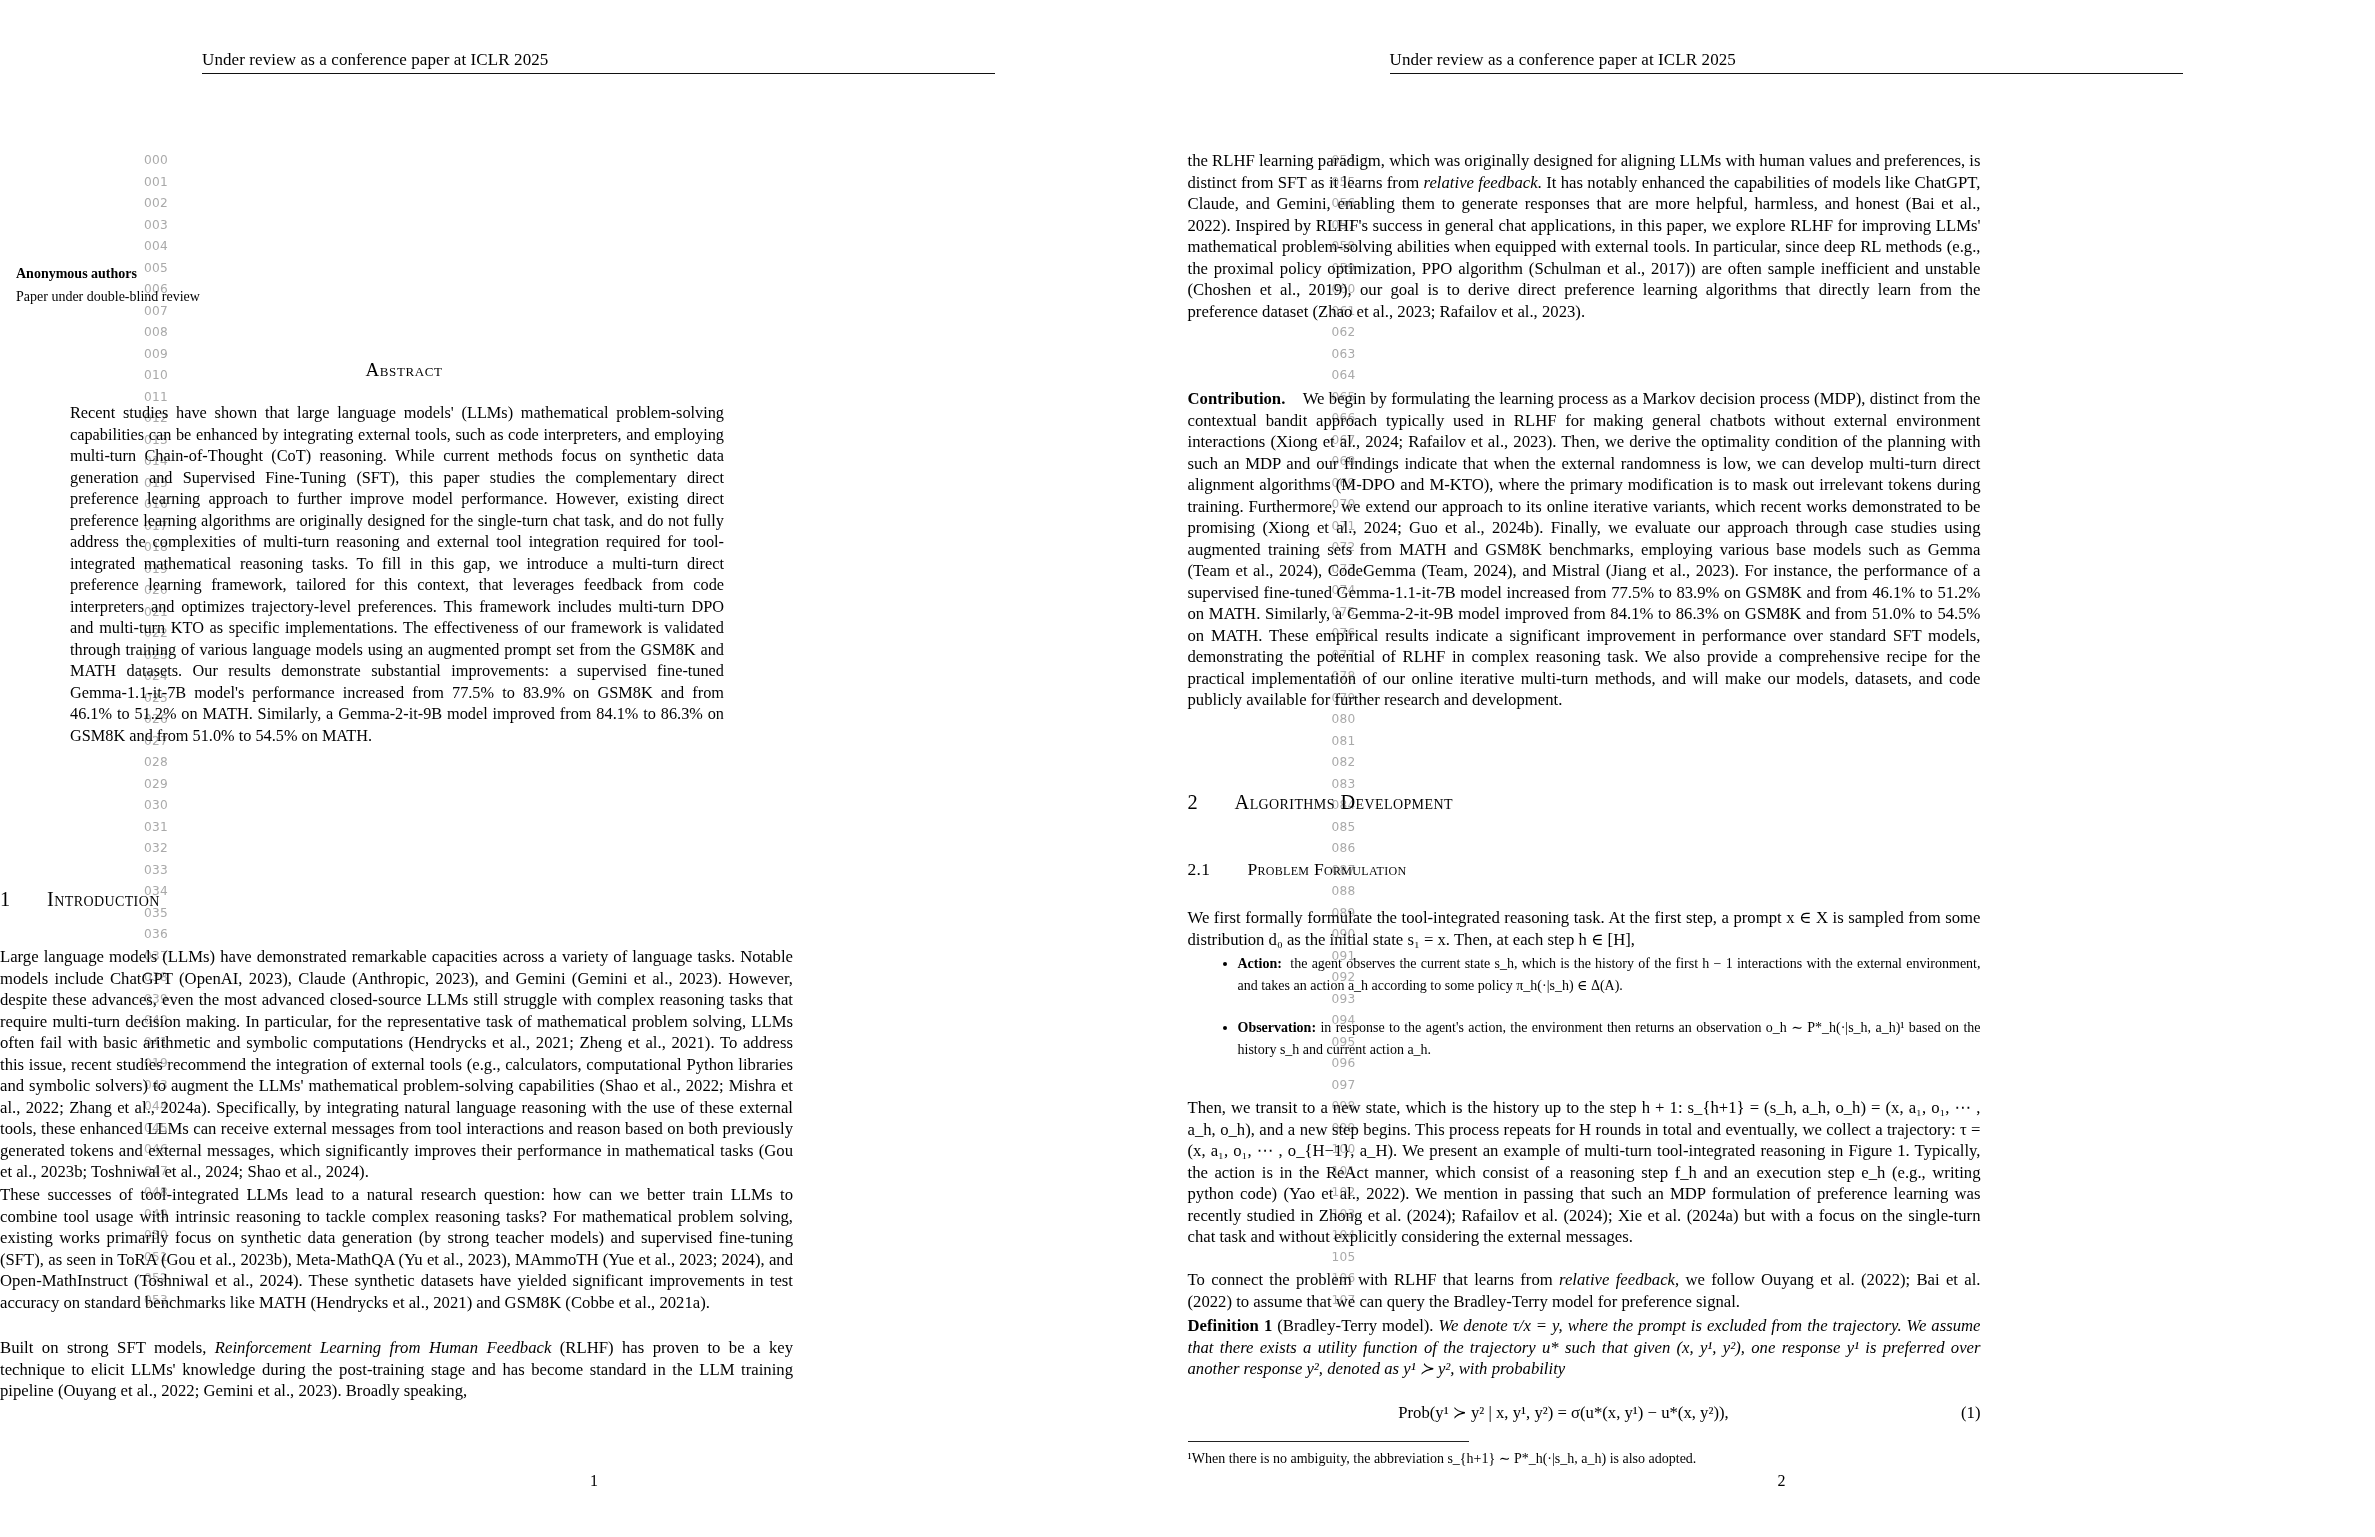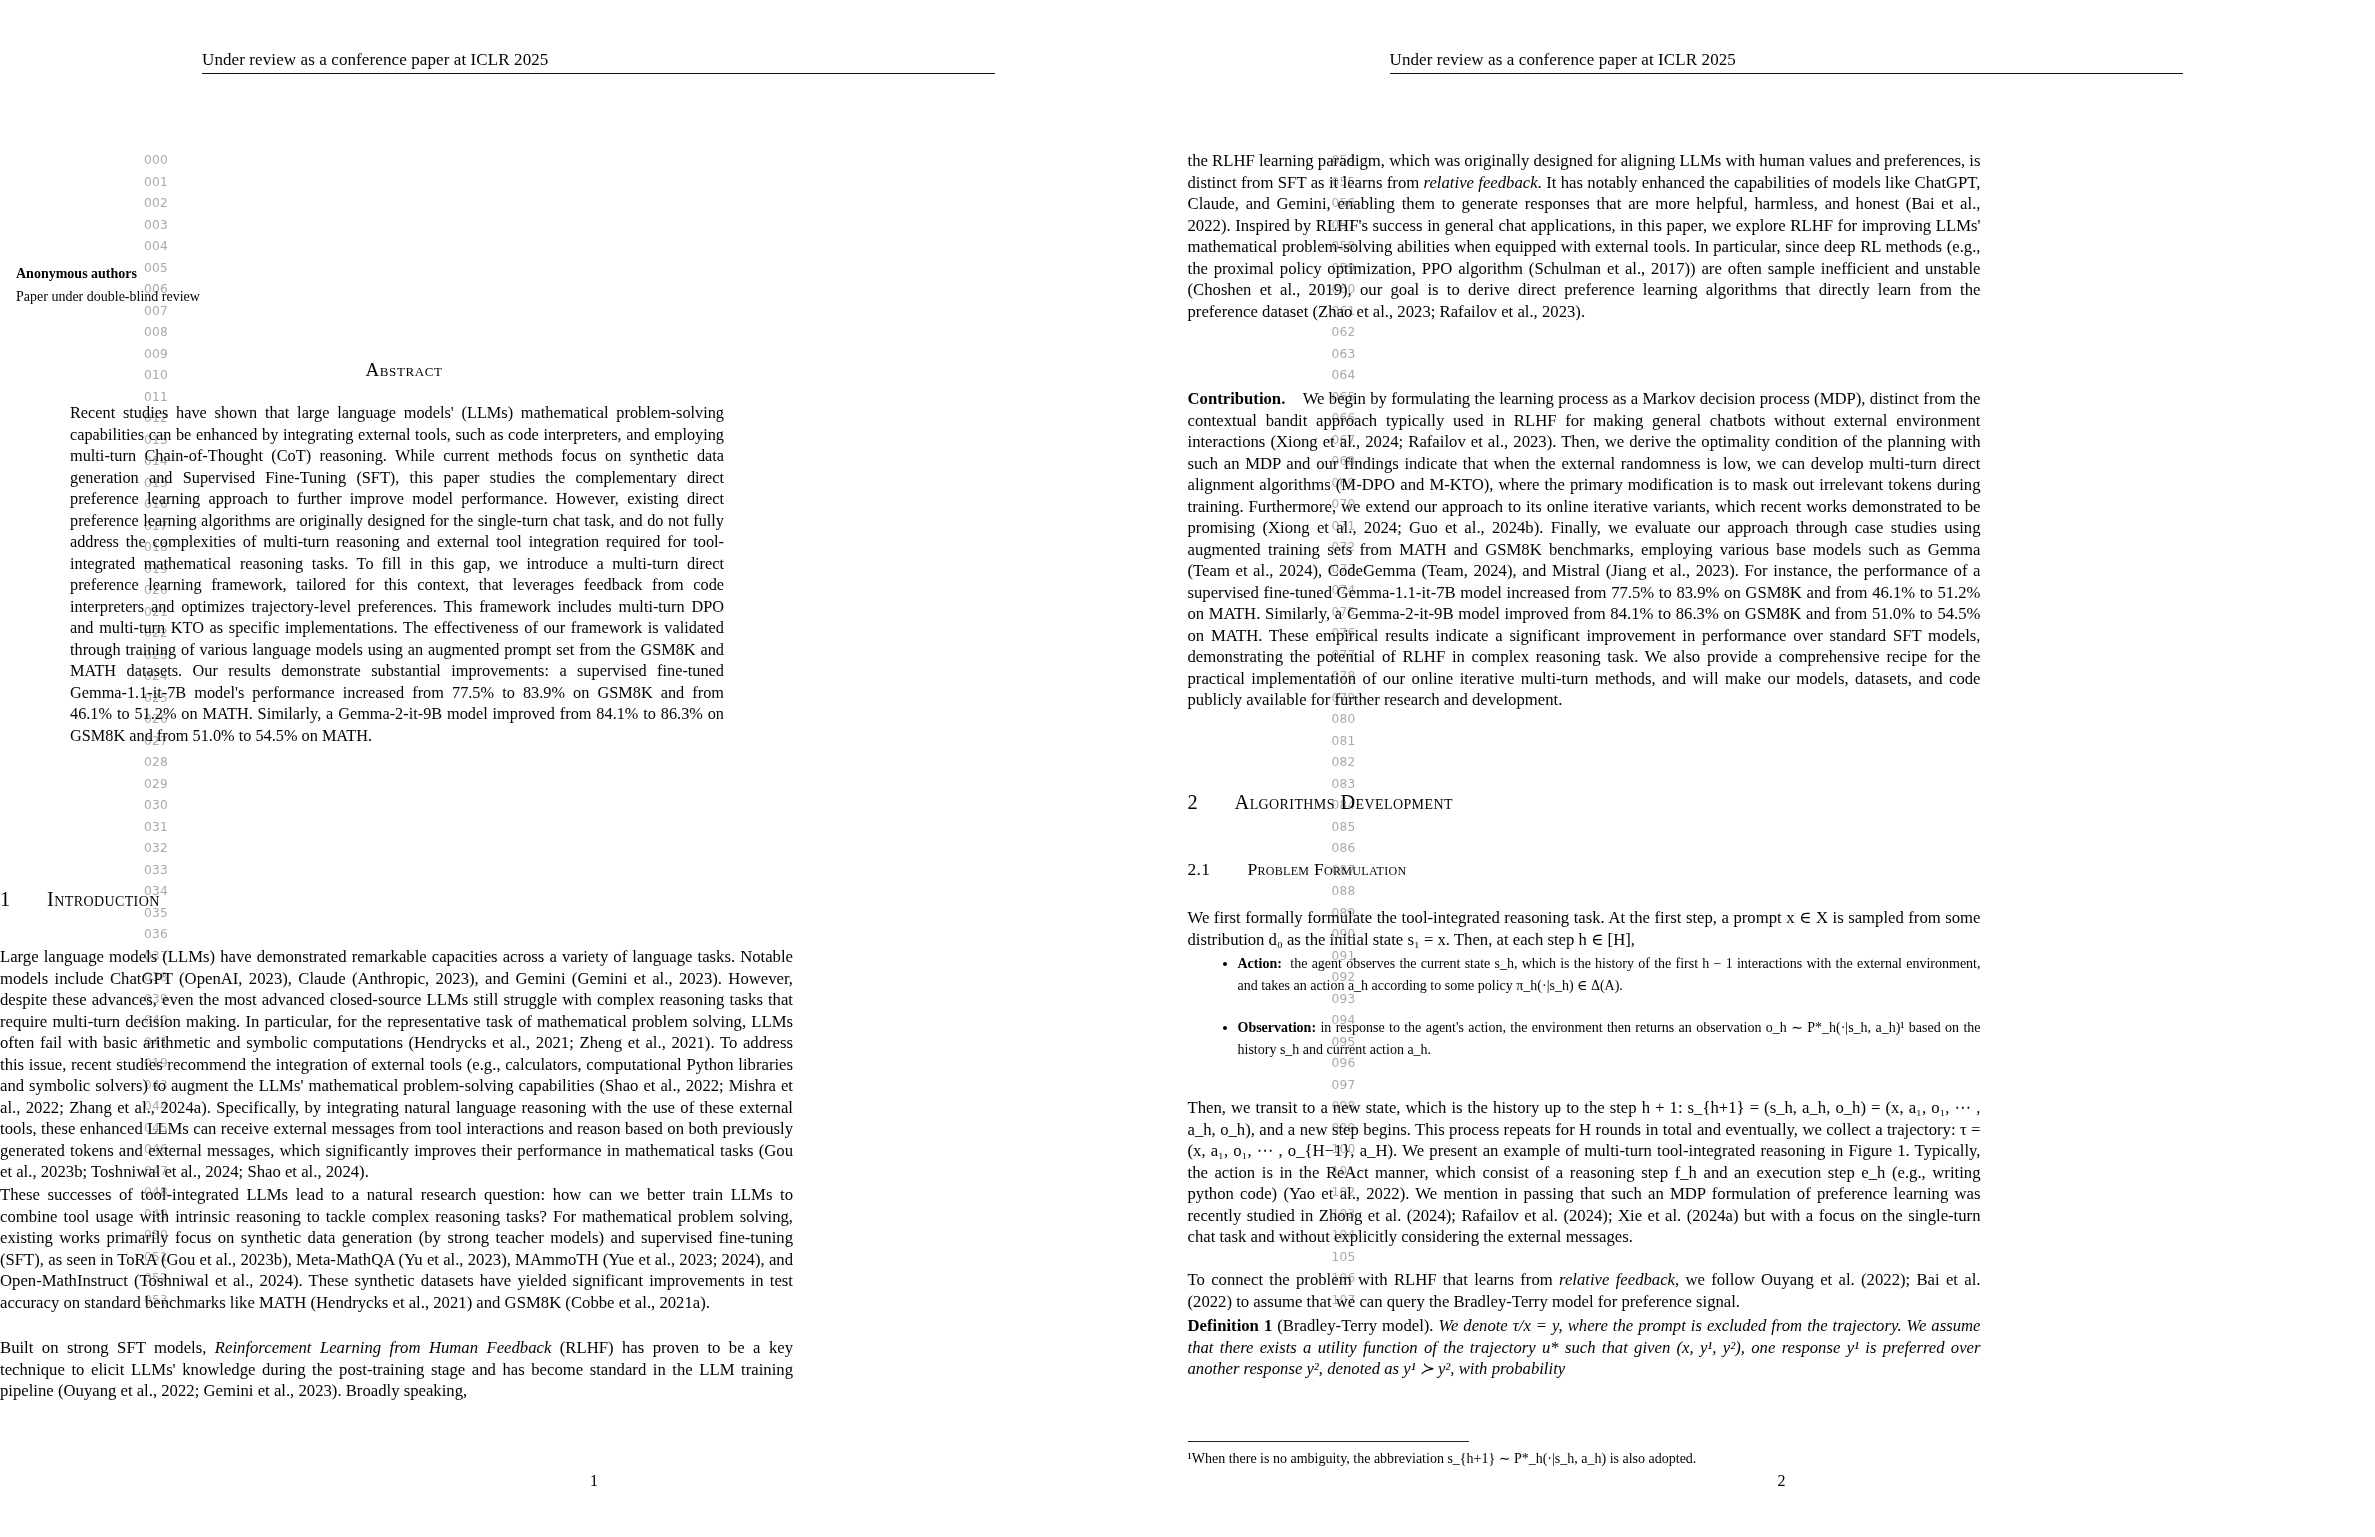--- a/index.html
+++ b/index.html
@@ -373,20 +373,24 @@
         <li style="margin-top:21.3px;"><strong>Observation:</strong>&nbsp;<span>in response to the agent's action, the environment then returns an observation o_h ∼ P*_h(·|s_h, a_h)¹ based on the history s_h and current action a_h.</span></li>
       </ul>
     </div>
 
     <div class="para" style="top:1097px;">Then, we transit to a new state, which is the history up to the step h + 1: s_{h+1} = (s_h, a_h, o_h) = (x, a₁, o₁, ⋯ , a_h, o_h), and a new step begins. This process repeats for H rounds in total and eventually, we collect a trajectory: τ = (x, a₁, o₁, ⋯ , o_{H−1}, a_H). We present an example of multi-turn tool-integrated reasoning in Figure 1. Typically, the action is in the ReAct manner, which consist of a reasoning step f_h and an execution step e_h (e.g., writing python code) (Yao et al., 2022). We mention in passing that such an MDP formulation of preference learning was recently studied in Zhong et al. (2024); Rafailov et al. (2024); Xie et al. (2024a) but with a focus on the single-turn chat task and without explicitly considering the external messages.</div>
 
     <div class="para" style="top:1269px;"><span>To connect the problem with RLHF that learns from </span><em>relative feedback</em><span>, we follow Ouyang et al. (2022); Bai et al. (2022) to assume that we can query the Bradley-Terry model for preference signal.</span></div>
 
     <div class="para" style="top:1315px;"><strong>Definition 1</strong>&nbsp;<span>(Bradley-Terry model).</span>&nbsp;<em>We denote τ/x = y, where the prompt is excluded from the trajectory. We assume that there exists a utility function of the trajectory u* such that given (x, y¹, y²), one response y¹ is preferred over another response y², denoted as y¹ ≻ y², with probability</em></div>
 
+    <div class="eqline" style="top:1402px;">
+      <span class="eq">Prob(y¹ ≻ y² | x, y¹, y²) = σ(u*(x, y¹) − u*(x, y²)),</span>
+      <span class="tag">(1)</span>
+    </div>
 
     <div class="fnrule" style="top:1441px;"></div>
     <div class="footnote" style="top:1450px;">¹When there is no ambiguity, the abbreviation s_{h+1} ∼ P*_h(·|s_h, a_h) is also adopted.</div>
 
     <div class="pagenum">2</div>
   </div>
 
 </div>
 
 

